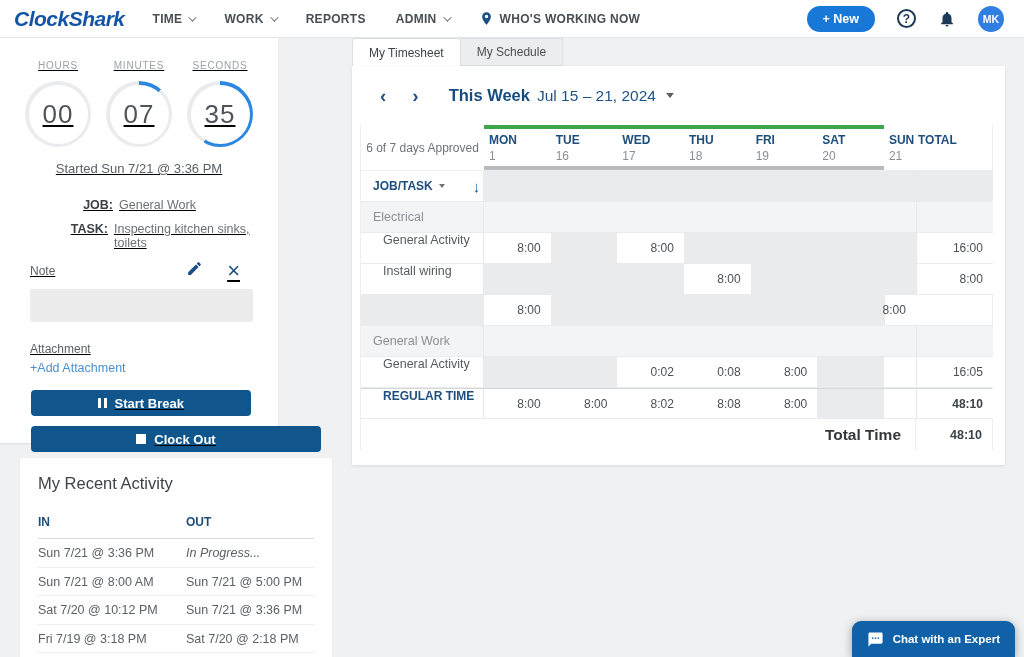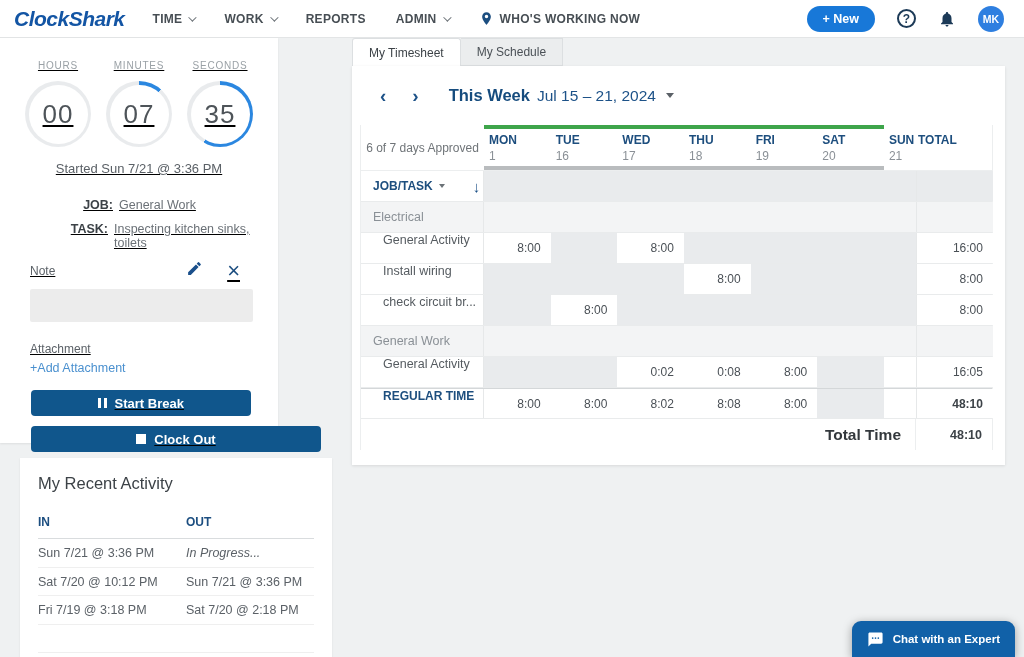--- a/index.html
+++ b/index.html
@@ -228,20 +228,24 @@
     <div class="ra-table">
       <div class="ra-head">
         <span class="ra-c1">IN</span>
         <span>OUT</span>
       </div>
       <div class="ra-row">
           <span class="ra-c1">Sun 7/21 @ 3:36 PM</span>
           <span class="italic">In Progress...</span>
         </div>
       <div class="ra-row">
+          <span class="ra-c1">Sun 7/21 @ 8:00 AM</span>
+          <span>Sun 7/21 @ 5:00 PM</span>
+        </div>
+      <div class="ra-row">
           <span class="ra-c1">Sat 7/20 @ 10:12 PM</span>
           <span>Sun 7/21 @ 3:36 PM</span>
         </div>
       <div class="ra-row">
           <span class="ra-c1">Fri 7/19 @ 3:18 PM</span>
           <span>Sat 7/20 @ 2:18 PM</span>
         </div>
       <div class="ra-row"></div>
     </div>
   </div>
@@ -343,21 +347,20 @@
         <div class="c"></div>
         <div class="c"></div>
         <div class="c on">8:00</div>
         <div class="c"></div>
         <div class="c"></div>
         <div class="c"></div>
         <div class="c tot on">8:00</div>
       </div>
 
       <div class="grow trow">
-        <div class="lbl">check circuit br...</div>
         <div class="c"></div>
         <div class="c on">8:00</div>
         <div class="c"></div>
         <div class="c"></div>
         <div class="c"></div>
         <div class="c"></div>
         <div class="c"></div>
         <div class="c tot on">8:00</div>
       </div>
 

